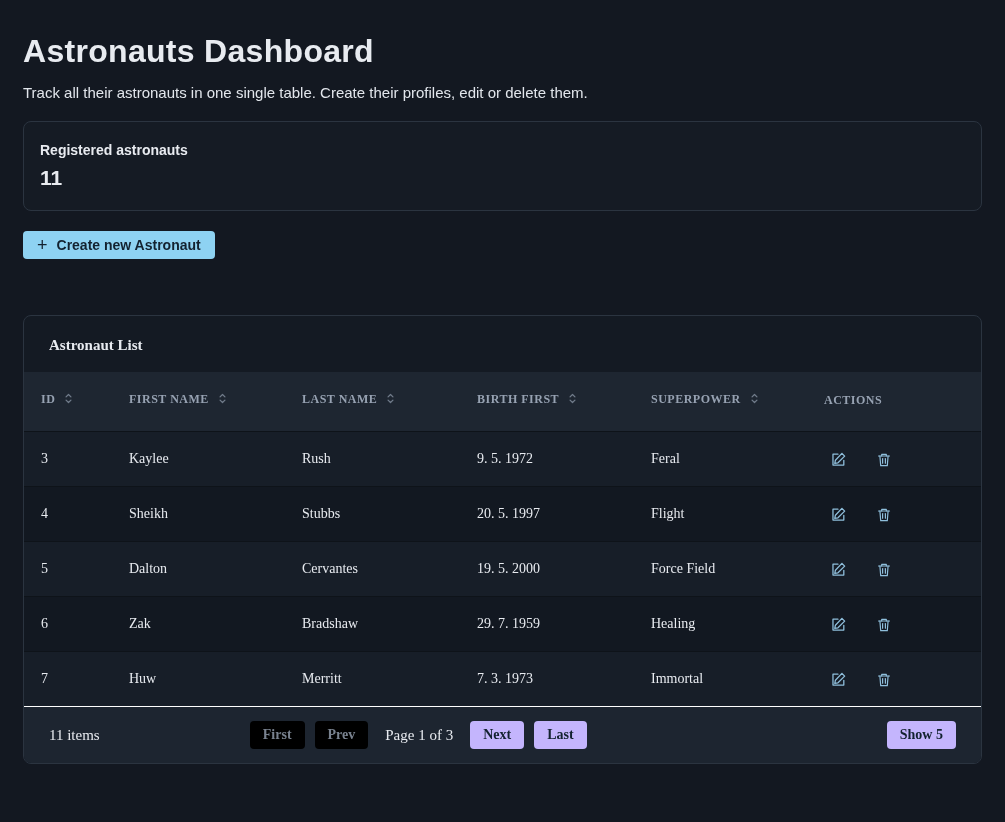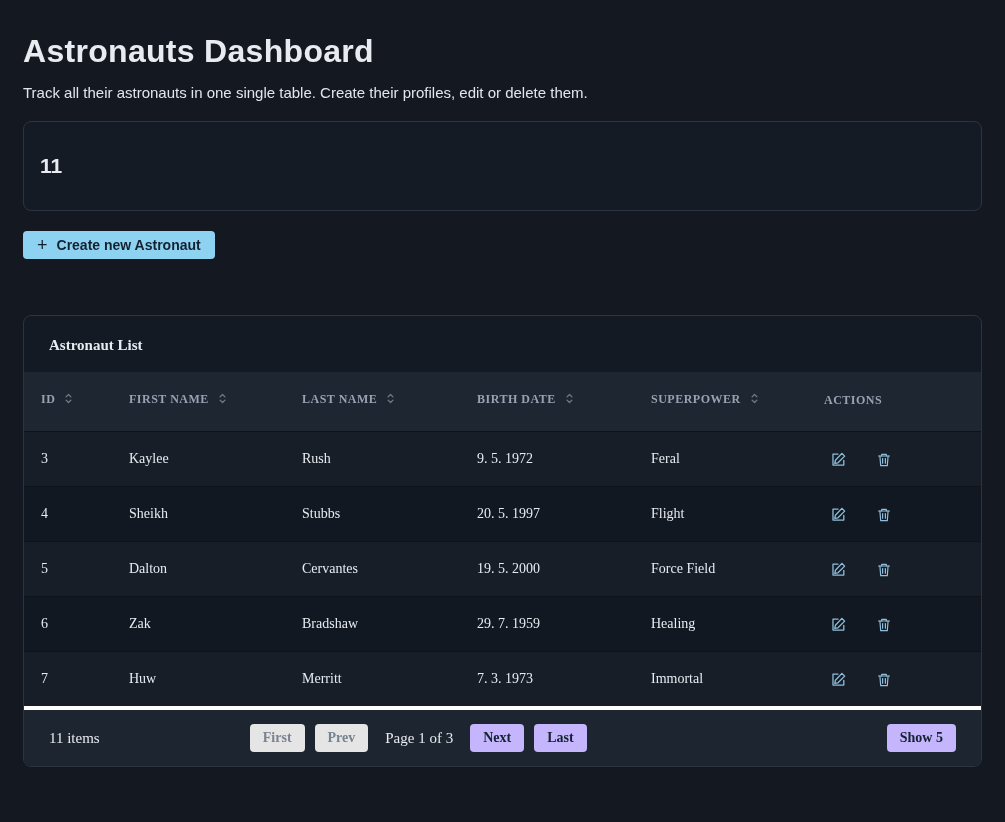--- a/index.html
+++ b/index.html
@@ -65,43 +65,44 @@
   td.actions { padding-top:12px; padding-bottom:12px; }
 
   .icon-btn {
     background:transparent; border:none; padding:6px; cursor:pointer;
     color:#8fbfdc; margin-right:17px;
   }
   .icon-btn svg { display:block; }
 
   .table-footer {
     display:flex; align-items:center;
-    background:#1d2530; border-top:4px solid #ffffff;
+    background:#1d2530; border-top:1px solid #ffffff;
     padding:14px 25px; min-height:57px;
   }
   .items-count { font-size:15px; font-weight:400; }
   .pager { margin:0 auto; display:flex; align-items:center; gap:10px; }
   .btn {
     border:none; border-radius:4px; padding:6px 13px;
     font-size:14px; font-weight:700; font-family:inherit; cursor:pointer;
   }
   .btn-accent { background:#c4b5fd; color:#132230; }
-  .btn-disabled { background:#e5e5e5; color:#79828f; cursor:default; }
+  .btn-disabled { background:#000000; color:#79828f; cursor:default; }
   .page-indicator { font-size:15px; margin:0 7px; }
   .show-btn-wrap { margin-left:auto; }
 </style>
 </head>
 <body>
 
 <div class="page">
 
   <h1 class="page-title">Astronauts Dashboard</h1>
   <p class="page-subtitle">Track all their astronauts in one single table. Create their profiles, edit or delete them.</p>
 
   <div class="stats-card">
+    <div class="stats-label">Registered astronauts</div>
     <div class="stats-value">11</div>
   </div>
 
   <button class="create-btn">
     <span class="plus">+</span>
     <span>Create new Astronaut</span>
   </button>
 
   <div class="list-card">
     <div class="list-card-title">Astronaut List</div>
@@ -114,21 +115,21 @@
                   <path d="M5 10 L8 13 L11 10"></path>
                 </svg></span></th>
             <th><span>FIRST NAME</span><span class="sort-wrap"><svg width="13" height="13" viewBox="0 0 16 16" fill="none" stroke="#6f7a89" stroke-width="1.6" stroke-linecap="round" stroke-linejoin="round">
                   <path d="M5 6 L8 3 L11 6"></path>
                   <path d="M5 10 L8 13 L11 10"></path>
                 </svg></span></th>
             <th><span>LAST NAME</span><span class="sort-wrap"><svg width="13" height="13" viewBox="0 0 16 16" fill="none" stroke="#6f7a89" stroke-width="1.6" stroke-linecap="round" stroke-linejoin="round">
                   <path d="M5 6 L8 3 L11 6"></path>
                   <path d="M5 10 L8 13 L11 10"></path>
                 </svg></span></th>
-            <th><span>BIRTH DATE</span><span class="sort-wrap"><svg width="13" height="13" viewBox="0 0 16 16" fill="none" stroke="#6f7a89" stroke-width="1.6" stroke-linecap="round" stroke-linejoin="round">
+            <th><span>BIRTH FIRST</span><span class="sort-wrap"><svg width="13" height="13" viewBox="0 0 16 16" fill="none" stroke="#6f7a89" stroke-width="1.6" stroke-linecap="round" stroke-linejoin="round">
                   <path d="M5 6 L8 3 L11 6"></path>
                   <path d="M5 10 L8 13 L11 10"></path>
                 </svg></span></th>
             <th><span>SUPERPOWER</span><span class="sort-wrap"><svg width="13" height="13" viewBox="0 0 16 16" fill="none" stroke="#6f7a89" stroke-width="1.6" stroke-linecap="round" stroke-linejoin="round">
                   <path d="M5 6 L8 3 L11 6"></path>
                   <path d="M5 10 L8 13 L11 10"></path>
                 </svg></span></th>
             <th><span>ACTIONS</span></th>
           </tr>
       </thead>

